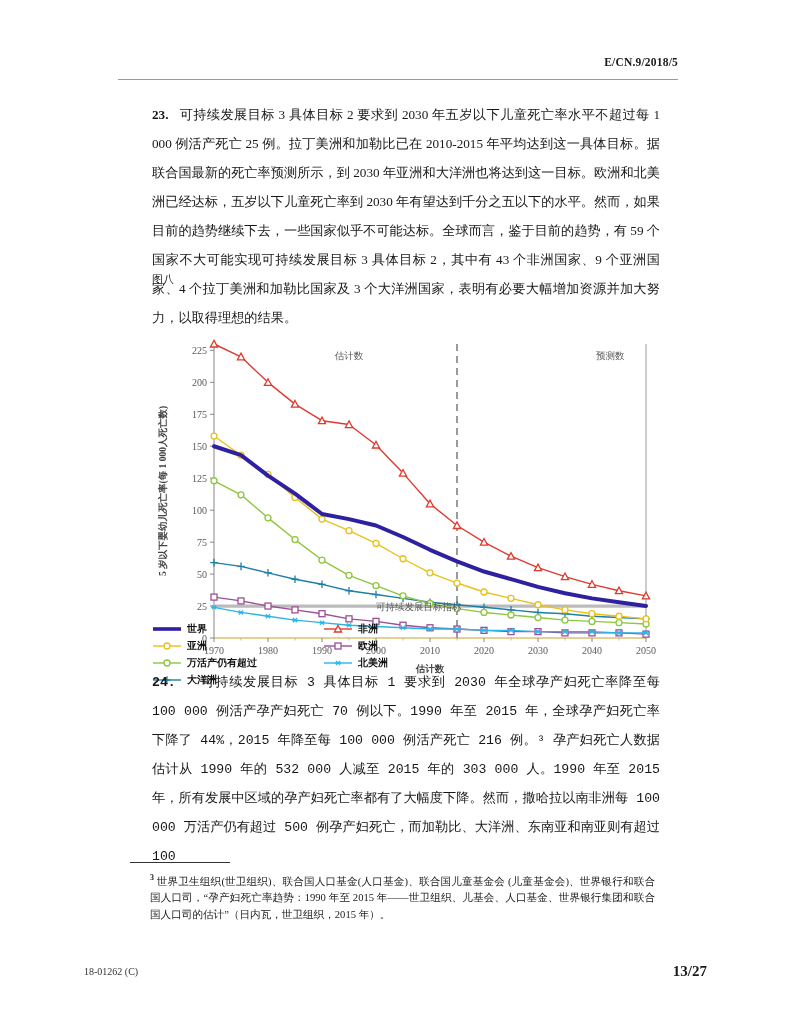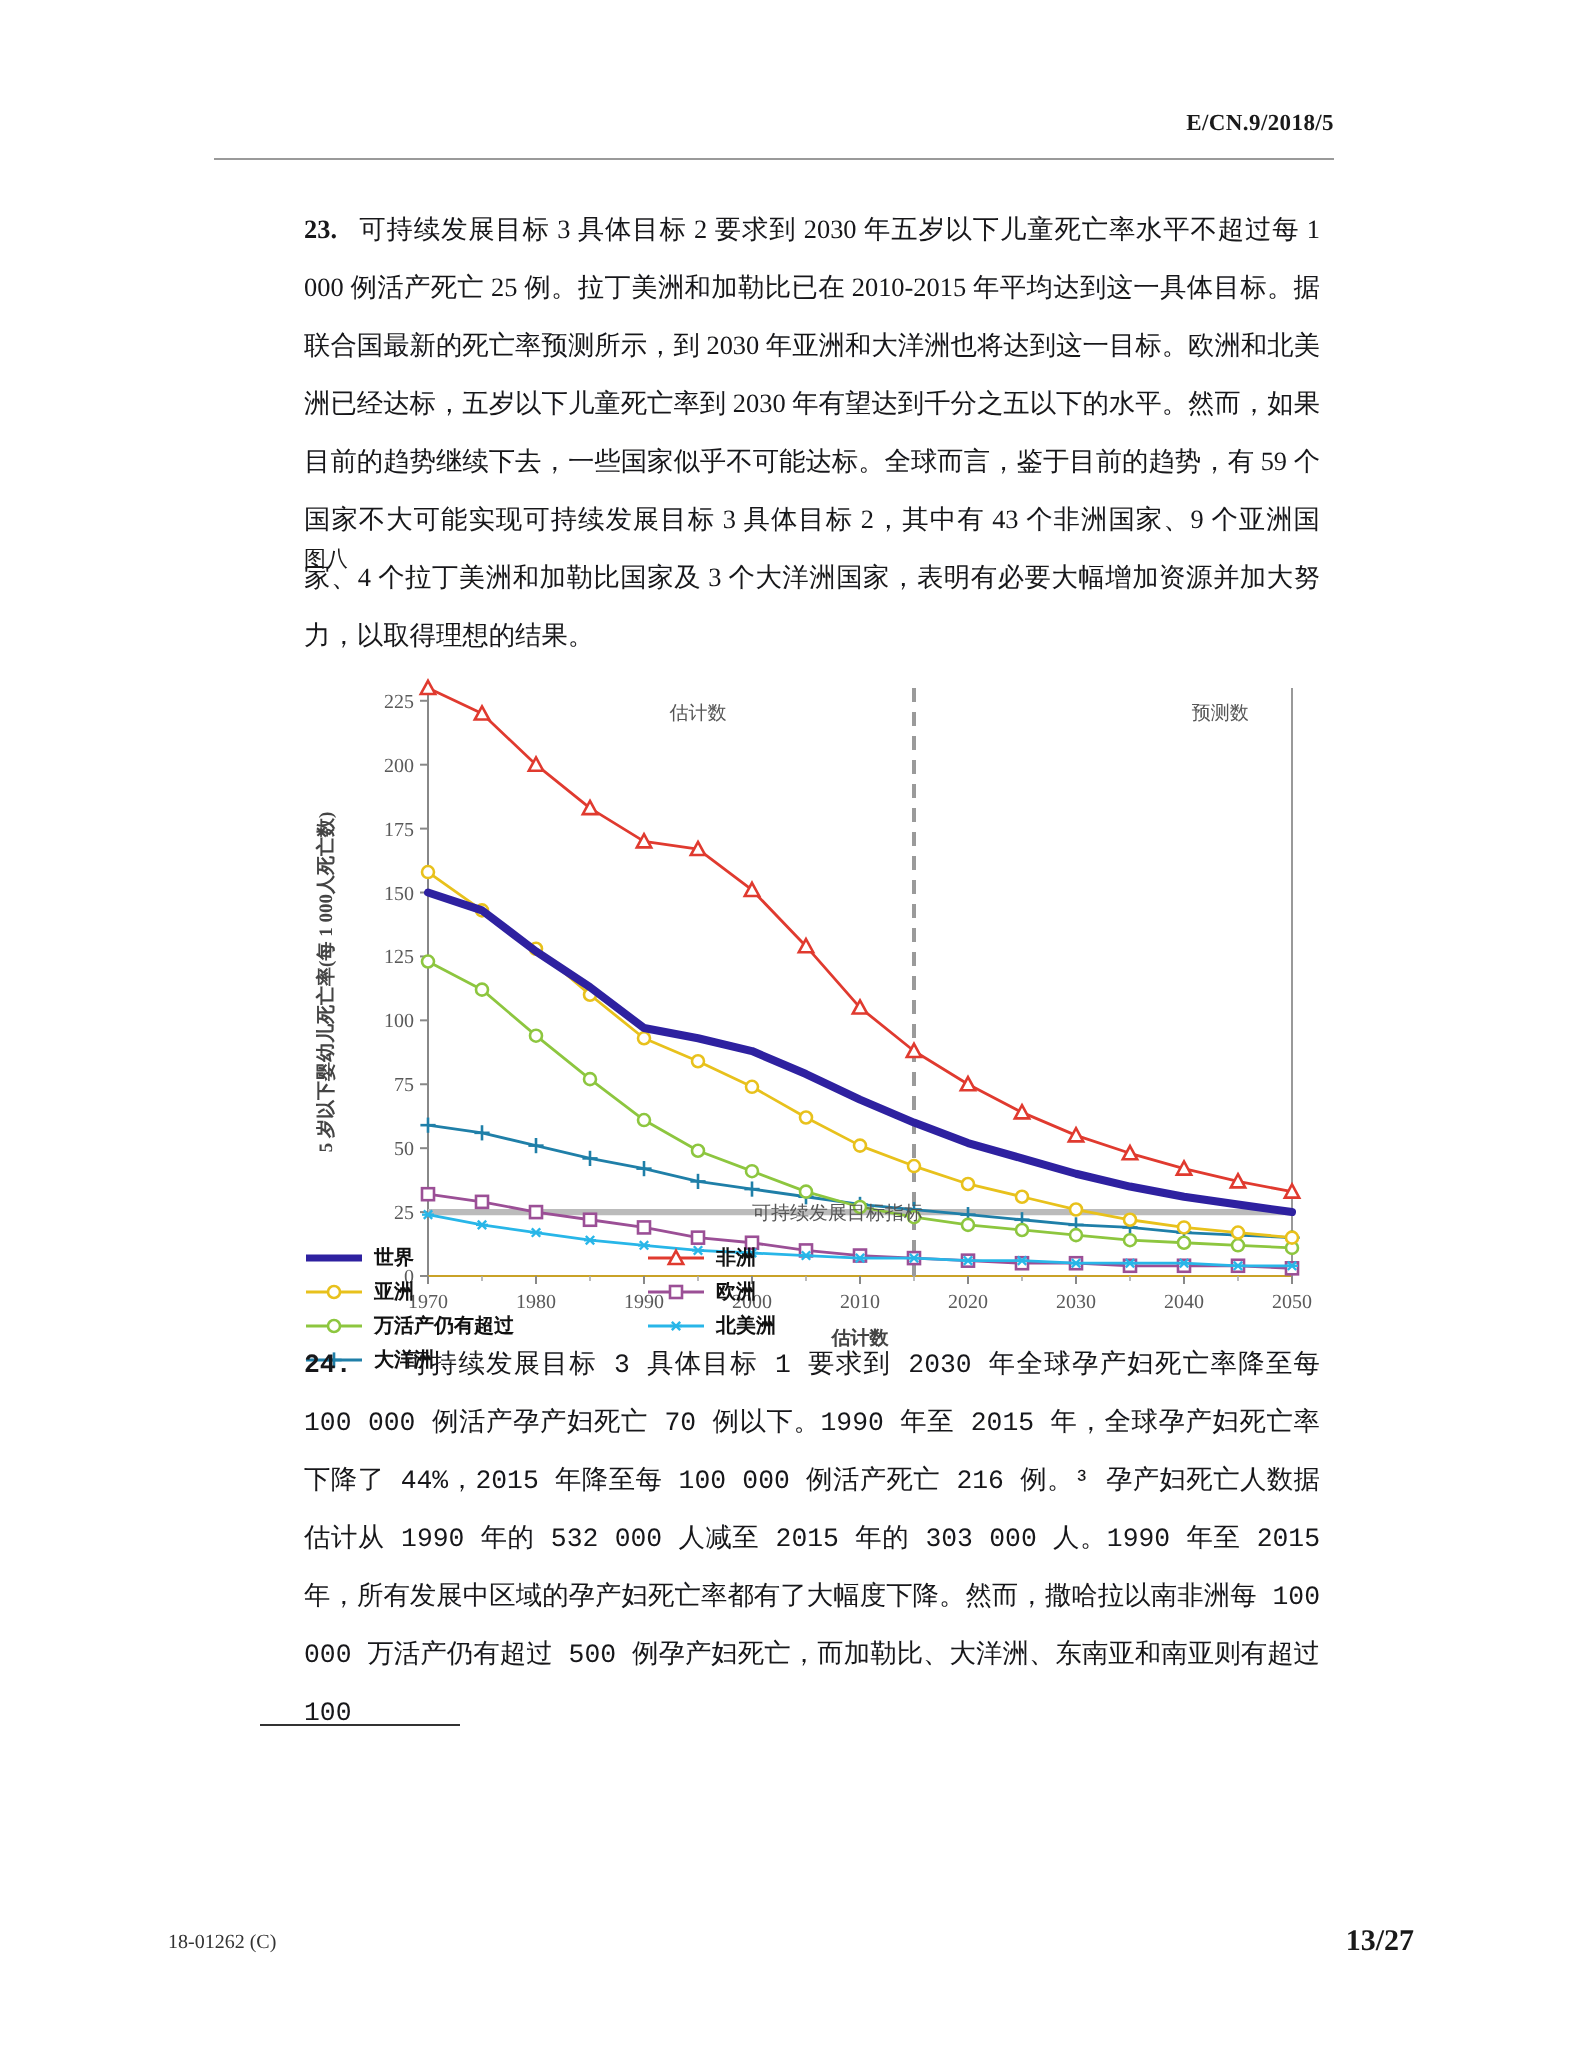--- a/index.html
+++ b/index.html
@@ -4,21 +4,21 @@
 <style>
   html,body{margin:0;padding:0;}
   body{
     width:791px;height:1024px;background:#ffffff;
     font-family:"Liberation Serif","DejaVu Serif",serif;
     color:#1a1a1a;position:relative;overflow:hidden;
   }
   .page{position:absolute;inset:0;}
 
   
-  .hdr{position:absolute;left:107px;top:56px;width:560px;height:30px;}
+  .hdr{position:absolute;left:118px;top:56px;width:560px;height:30px;}
   .hdr-code{position:absolute;right:0;top:0;font-weight:bold;font-size:11.5px;letter-spacing:.2px;}
   .hdr-rule{position:absolute;left:0;top:23px;width:560px;height:1px;background:#9a9a9a;}
 
   
   .para{
     position:absolute;font-size:13.2px;line-height:29px;
     text-align:justify;text-justify:inter-character;
     color:#17171a;
   }
   .para .num{font-weight:bold;}
@@ -582,17 +582,21 @@
         </div>
       </div>
   </div>
 
   <div class="para p24">
     <span class="num">24.</span>
     &nbsp;&nbsp;<span>可持续发展目标 3 具体目标 1 要求到 2030 年全球孕产妇死亡率降至每 100 000 例活产孕产妇死亡 70 例以下。1990 年至 2015 年，全球孕产妇死亡率下降了 44%，2015 年降至每 100 000 例活产死亡 216 例。³ 孕产妇死亡人数据估计从 1990 年的 532 000 人减至 2015 年的 303 000 人。1990 年至 2015 年，所有发展中区域的孕产妇死亡率都有了大幅度下降。然而，撒哈拉以南非洲每 100 000 万活产仍有超过 500 例孕产妇死亡，而加勒比、大洋洲、东南亚和南亚则有超过 100</span>
   </div>
 
   <div class="fn-rule"></div>
+  <div class="fn">
+    <sup>3</sup>
+    <span>世界卫生组织(世卫组织)、联合国人口基金(人口基金)、联合国儿童基金会 (儿童基金会)、世界银行和联合国人口司，“孕产妇死亡率趋势：1990 年至 2015 年——世卫组织、儿基会、人口基金、世界银行集团和联合国人口司的估计”（日内瓦，世卫组织，2015 年）。</span>
+  </div>
 
   <div class="ft-left">18-01262 (C)</div>
   <div class="ft-right">13/27</div>
 
 </div>
 
 </body></html>

